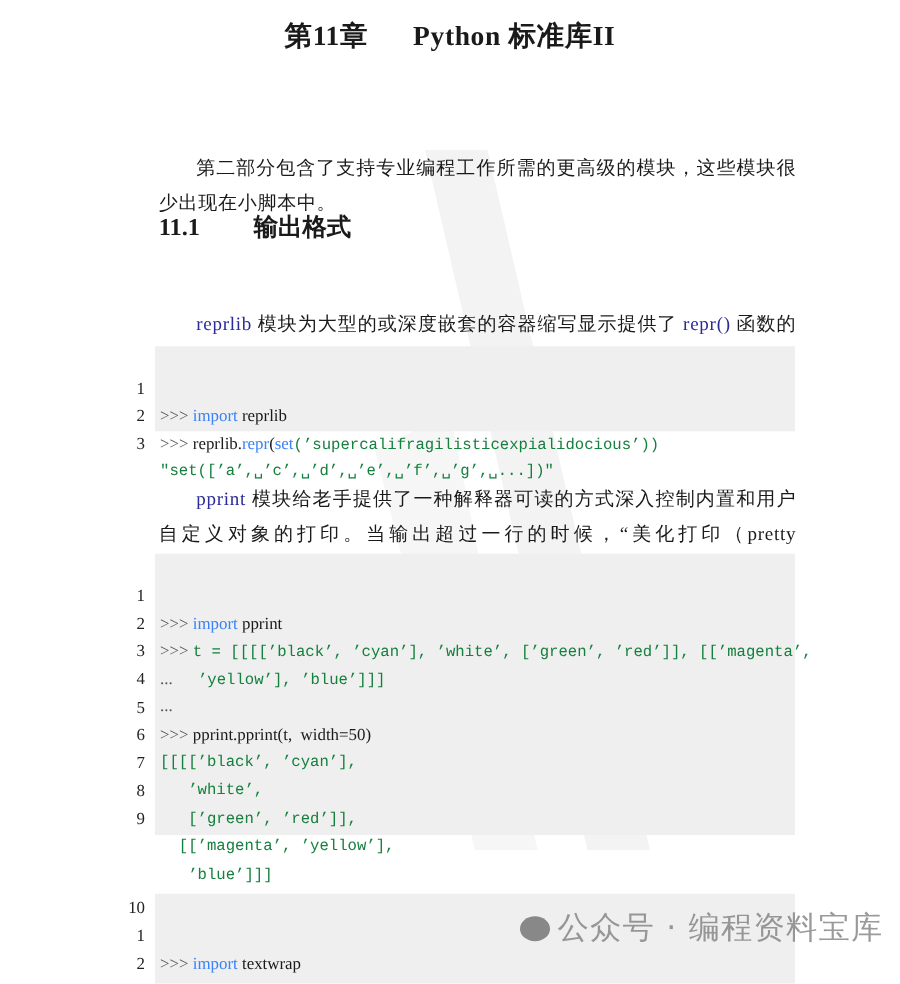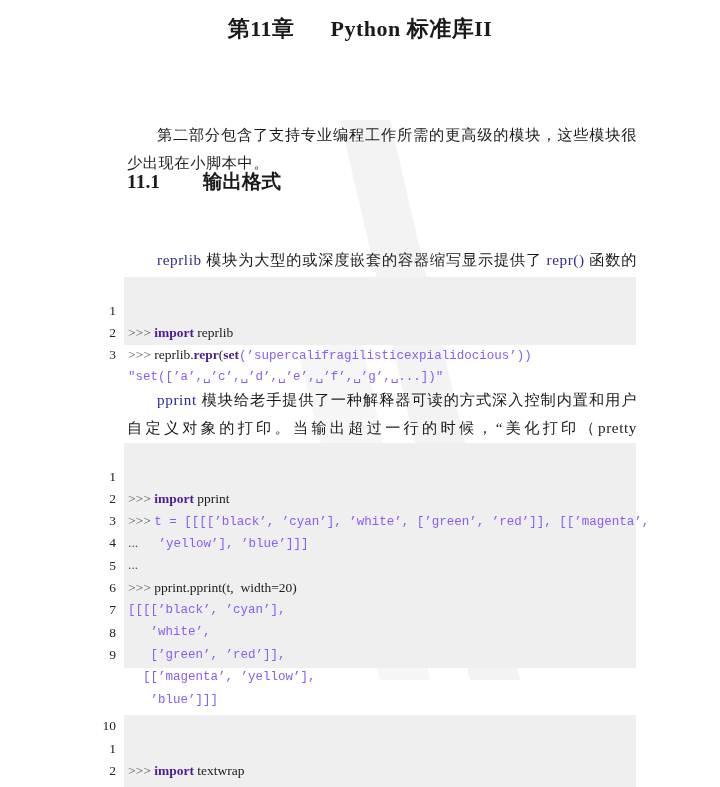--- a/index.html
+++ b/index.html
@@ -43,22 +43,22 @@
     position: absolute; left: 0; height: 22px; line-height: 22px; white-space: pre;
     font-size: 13px;
   }
   .line-no {
     position: absolute; left: 100px; width: 16px; text-align: right;
     font-family: "Liberation Serif", serif; font-size: 13.5px; color: #222;
     z-index: 2;
   }
   .code-text { position: absolute; left: 128px; z-index: 2; white-space: pre; font-size: 13.5px; }
   .prompt { color: #555; }
-  .kw { color: #4c1d95; font-weight: bold; }
-  .mono { font-family: "Liberation Mono", "DejaVu Sans Mono", monospace; font-size: 12.5px; color: #8b5cf6; }
+  .kw { color: #3b82f6; font-weight: normal; }
+  .mono { font-family: "Liberation Mono", "DejaVu Sans Mono", monospace; font-size: 12.5px; color: #15803d; }
   .ser { font-family: "Liberation Serif", serif; }
 
   .wm {
     position: absolute; left: 416px; top: 725px; z-index: 3;
     font-family: "DejaVu Sans", sans-serif; font-size: 25px; color: rgba(120,120,120,0.75);
     letter-spacing: 1px; white-space: nowrap;
   }
   .wm .wm-icon {
     display: inline-block; width: 24px; height: 20px; border-radius: 50%;
     background: rgba(110,110,110,0.8); vertical-align: middle; margin-right: 6px;
@@ -128,21 +128,21 @@
     <div class="code-line" style="top:488px;">
       <span class="line-no">3</span>
       <span class="code-text"><span class="prompt ser">...      </span><span class="mono">’yellow’], ’blue’]]]</span></span>
     </div>
     <div class="code-line" style="top:510px;">
       <span class="line-no">4</span>
       <span class="code-text"><span class="prompt ser">...</span></span>
     </div>
     <div class="code-line" style="top:533px;">
       <span class="line-no">5</span>
-      <span class="code-text ser"><span class="prompt">&gt;&gt;&gt; </span><span>pprint.pprint(t,  width=20)</span></span>
+      <span class="code-text ser"><span class="prompt">&gt;&gt;&gt; </span><span>pprint.pprint(t,  width=50)</span></span>
     </div>
     <div class="code-line" style="top:555px;">
       <span class="line-no">6</span>
       <span class="code-text mono">[[[[’black’, ’cyan’],</span>
     </div>
     <div class="code-line" style="top:577px;">
       <span class="line-no">7</span>
       <span class="code-text mono">   ’white’,</span>
     </div>
     <div class="code-line" style="top:600px;">
@@ -172,14 +172,17 @@
     <div class="code-line" style="top:738px;">
       <span class="line-no">2</span>
       <span class="code-text ser"><span class="prompt">&gt;&gt;&gt; </span><span>doc = """The wrap() method is just  like  fill () except  that it returns</span></span>
     </div>
     <div class="code-line" style="top:761px;">
       <span class="line-no">3</span>
       
     </div>
   </div>
 
+  <div class="wm">
+    <span class="wm-icon"></span><span>公众号 · 编程资料宝库</span>
+  </div>
 
 </div>
 
 </body></html>

